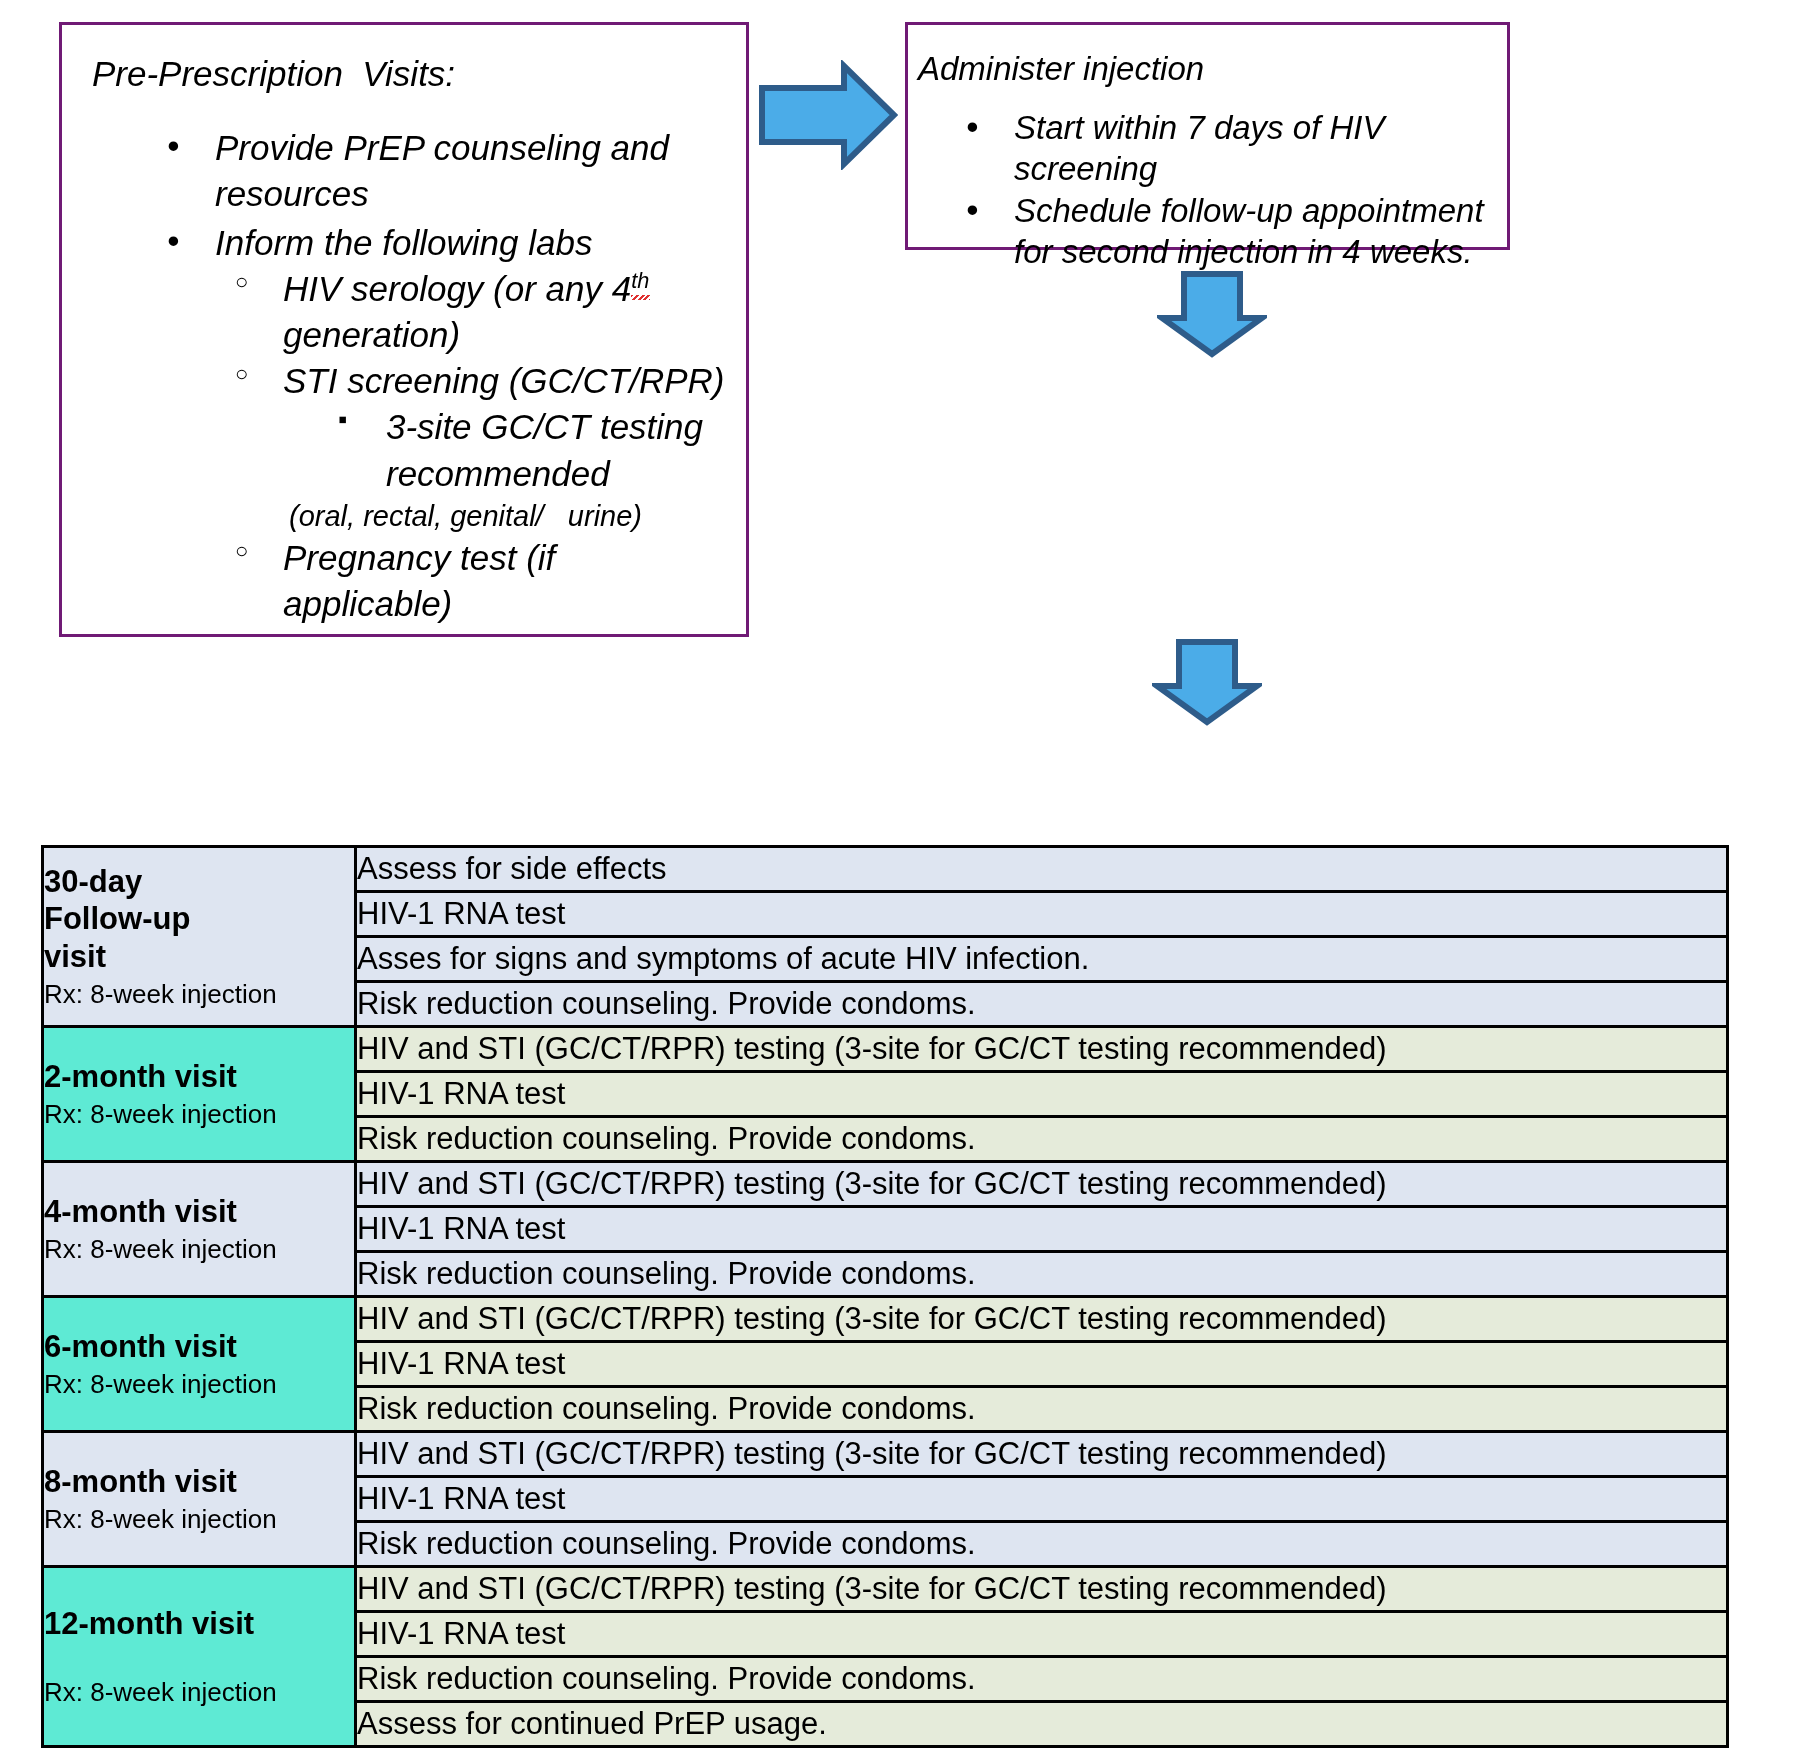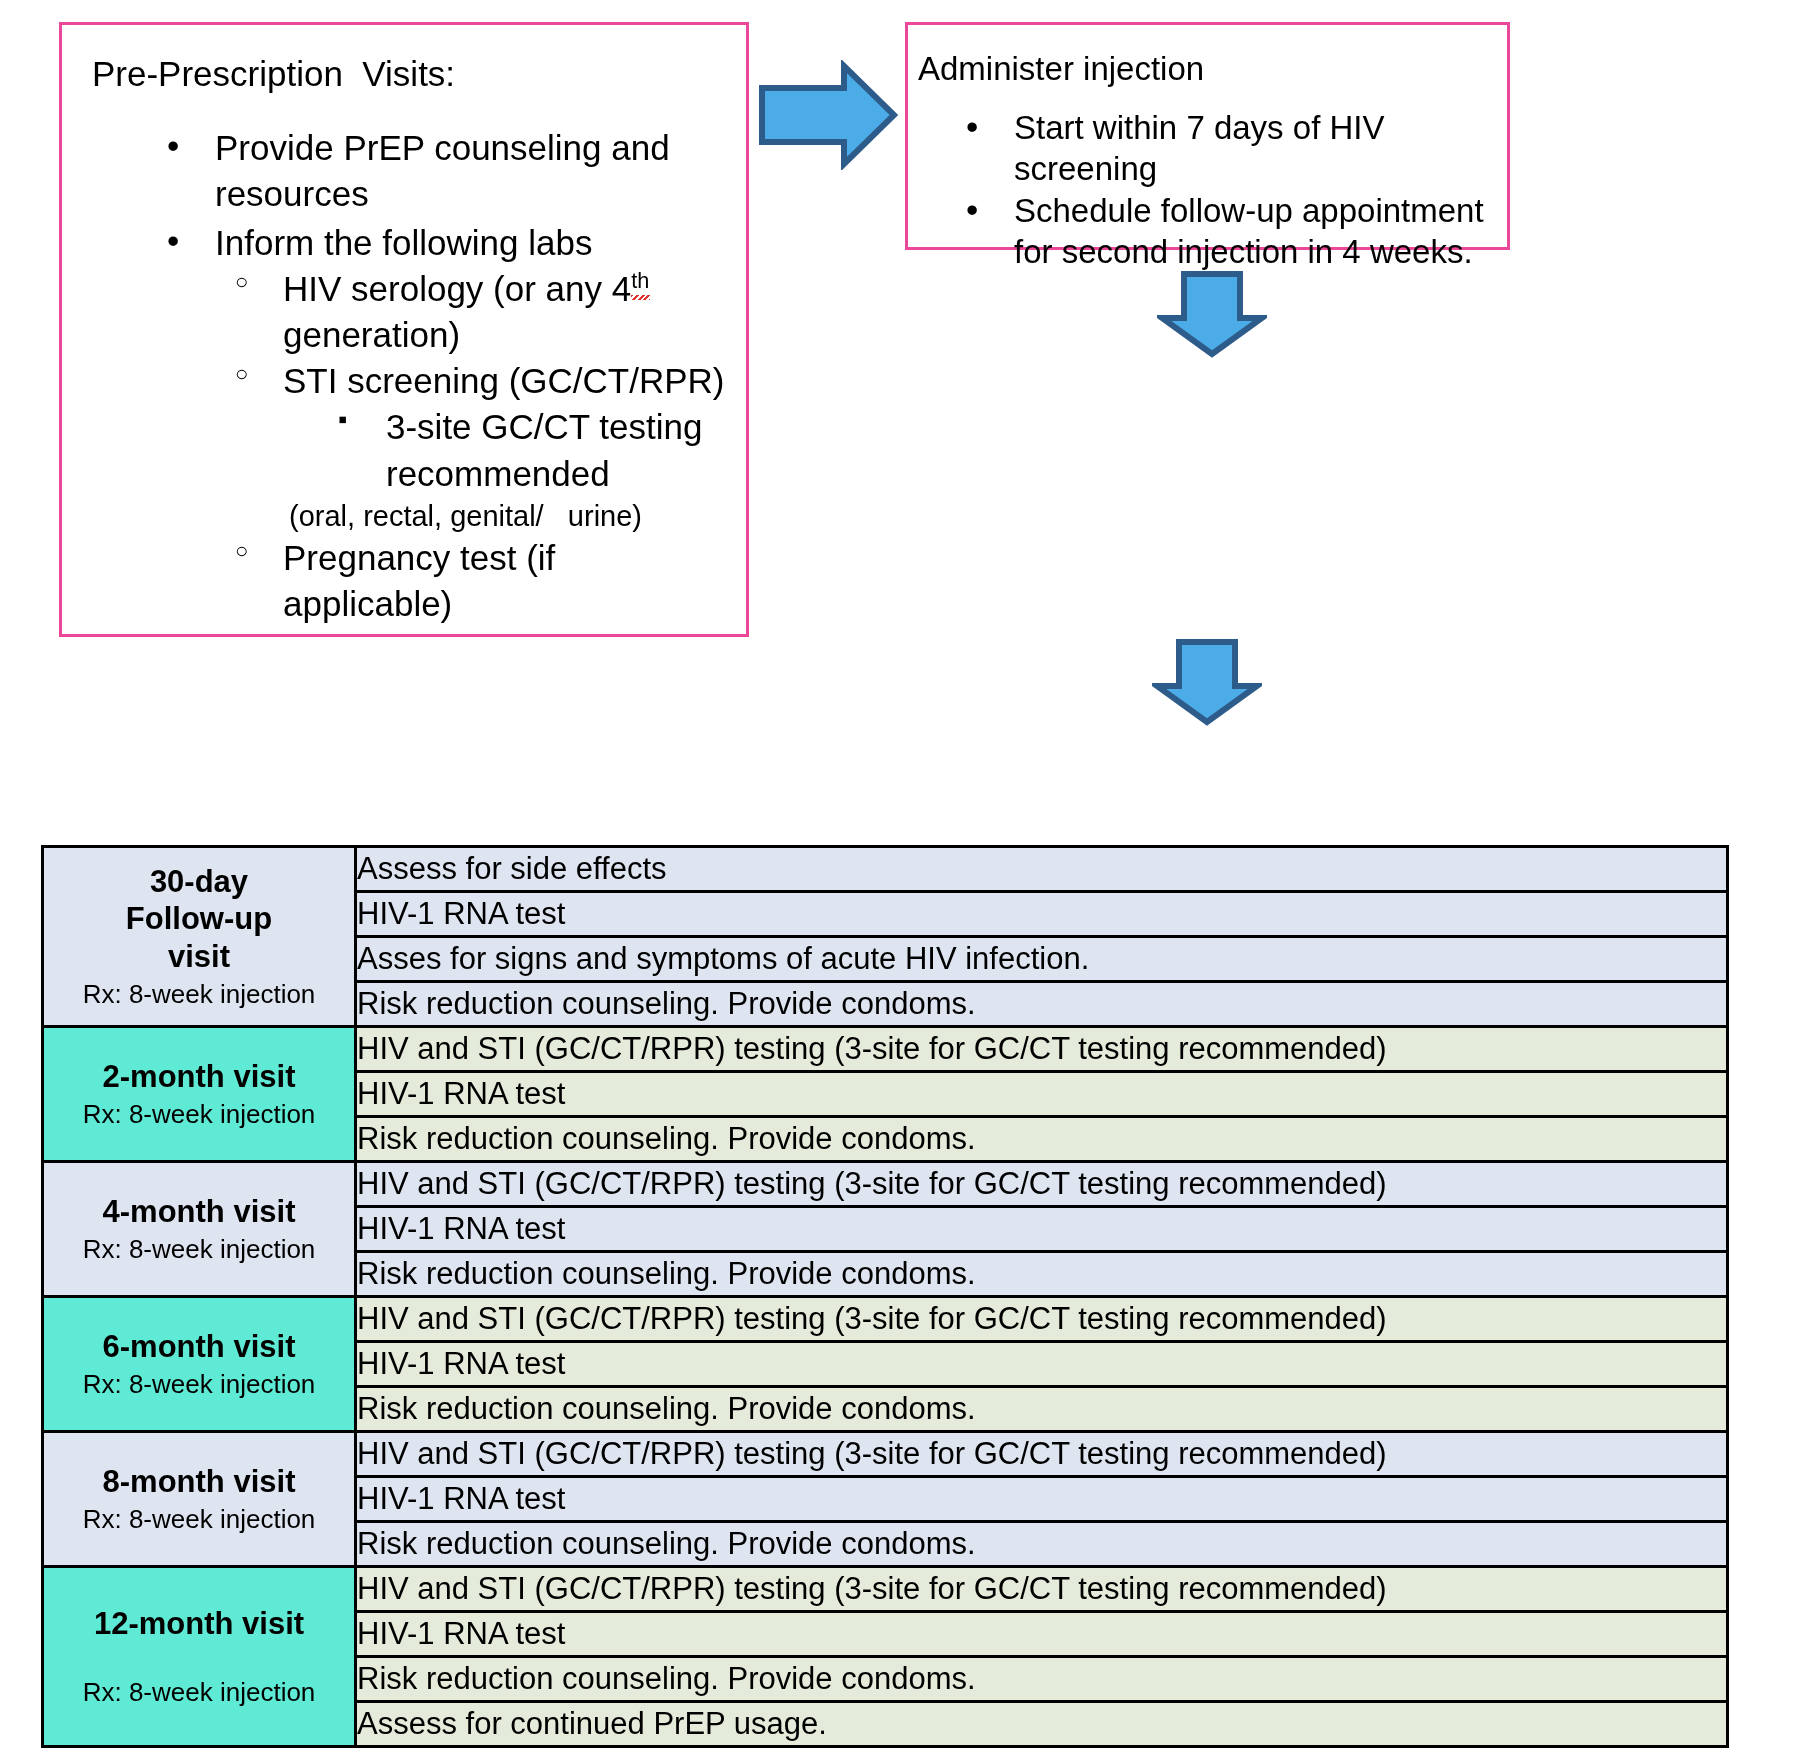--- a/index.html
+++ b/index.html
@@ -15,23 +15,24 @@
     position: relative;
     width: 1814px;
     height: 1760px;
     background: #ffffff;
     overflow: hidden;
   }
 
   
   .box {
     position: absolute;
-    border: 3px solid #ec4899;
+    border: 3px solid #701a75;
     background: #ffffff;
     box-sizing: border-box;
+    font-style: italic;
   }
 
   
   #prep-box {
     left: 59px;
     top: 22px;
     width: 690px;
     height: 615px;
     padding: 26px 20px 0 30px;
   }
@@ -166,21 +167,21 @@
     border-collapse: collapse;
     table-layout: fixed;
   }
   #schedule-table td {
     border: 3px solid #000000;
     padding: 0;
     vertical-align: middle;
   }
   td.visit-cell {
     width: 310px;
-    text-align: center;
+    text-align: left;
     padding: 4px 6px;
     margin-left: 24px;
   }
   .visit-title {
     font-weight: bold;
     font-size: 31px;
     line-height: 1.2;
   }
   .visit-rx {
     font-size: 26px;

